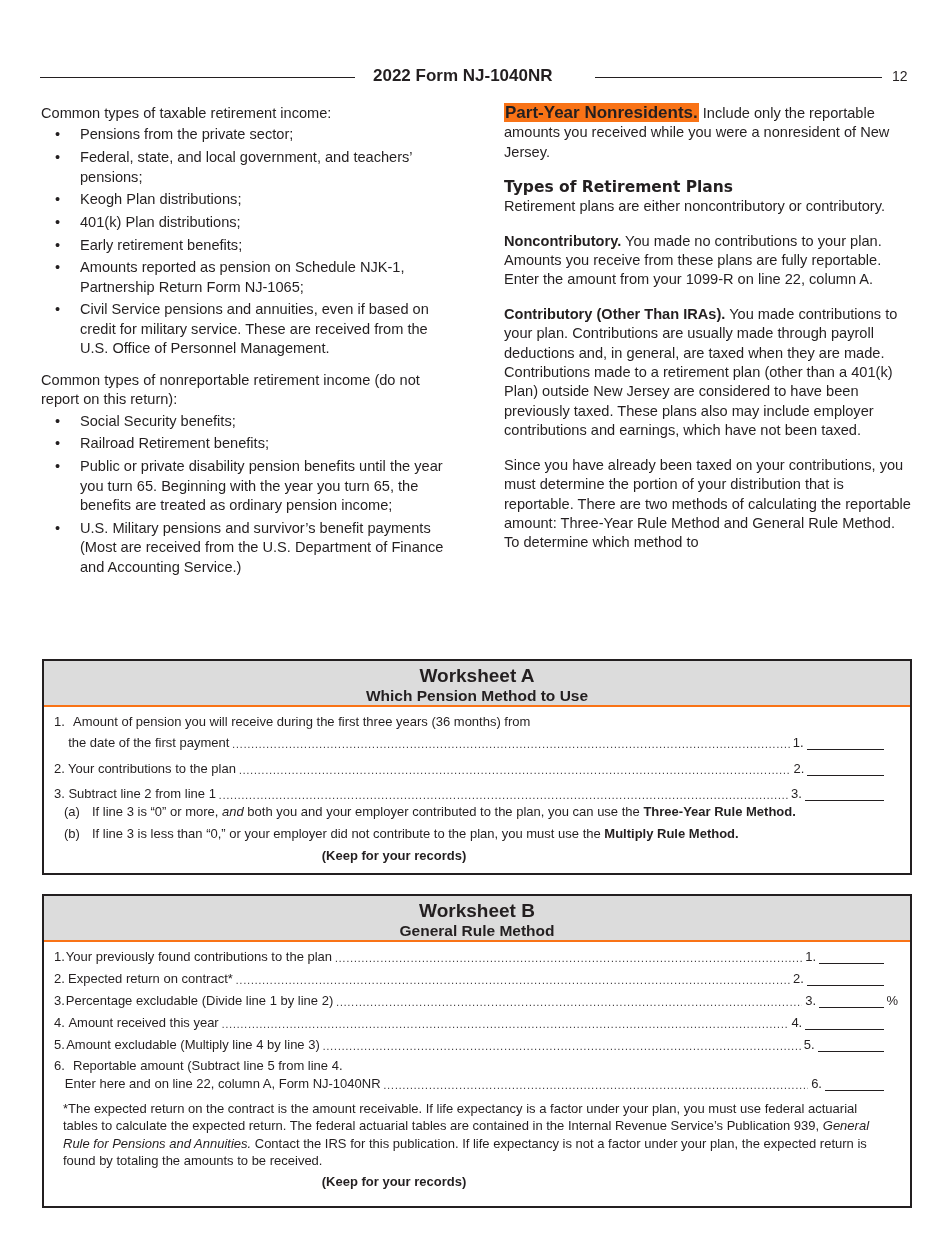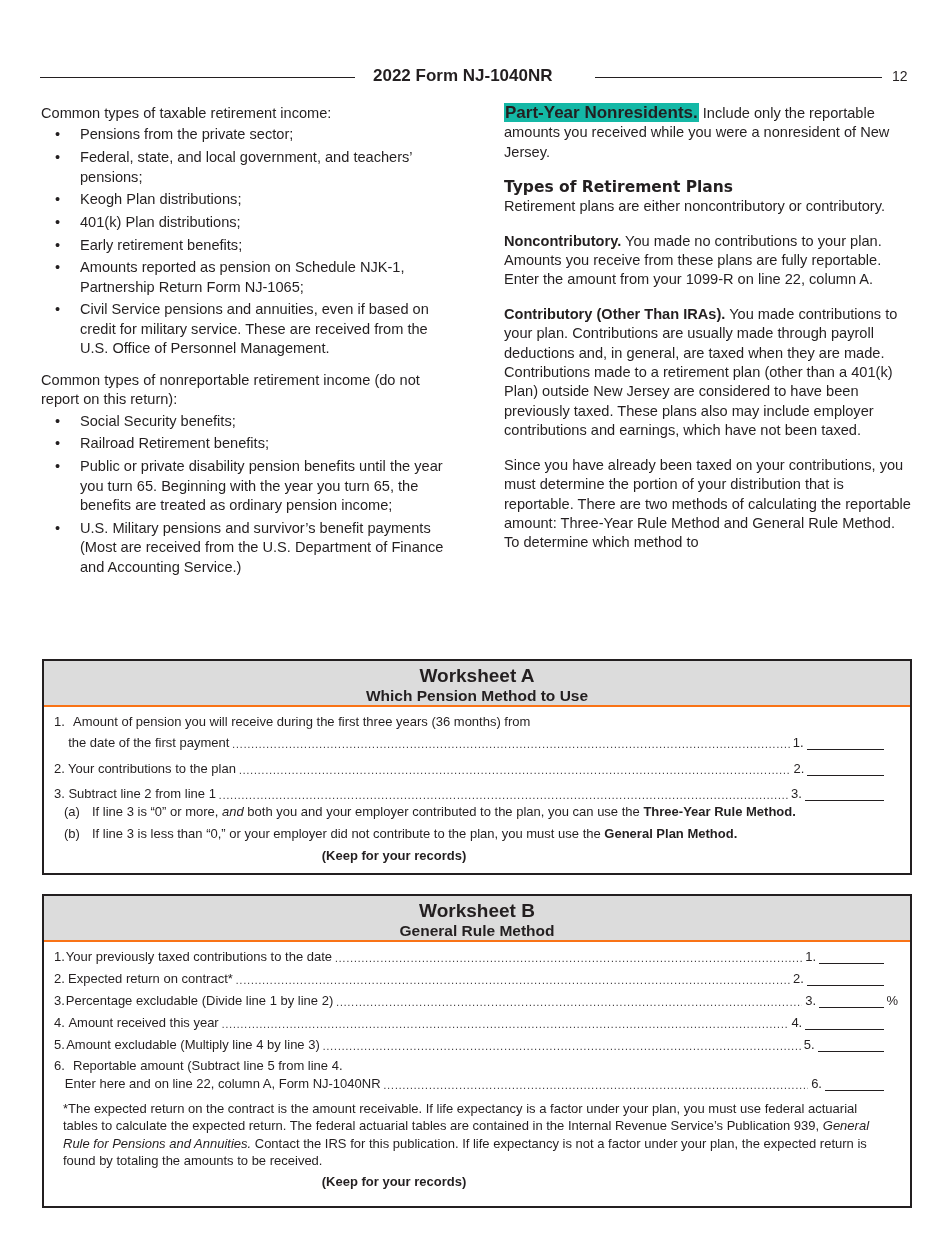--- a/index.html
+++ b/index.html
@@ -11,21 +11,21 @@
   .header .pagenum { position:absolute; left:852px; top:2px; font-size:14px; }
 
   .col { position:absolute; top:104px; font-size:14.6px; line-height:19.4px; }
   .col-left { left:41px; width:410px; }
   .col-right { left:504px; width:410px; }
   .col p { margin:0; }
   ul.bul { margin:2px 0 0 0; padding:0 0 0 39px; list-style:none; }
   ul.bul li { position:relative; margin-bottom:3.3px; }
   ul.bul li::before { content:"\2022"; position:absolute; left:-25px; top:0; }
   .gap { height:12px; }
-  .hl { background:#14b8a6; font-weight:bold; font-size:17px; padding:0 1px; }
+  .hl { background:#f97316; font-weight:bold; font-size:17px; padding:0 1px; }
   .sechead { font-family:"DejaVu Sans", sans-serif; font-weight:bold; font-size:15.5px; line-height:20px; }
   b { font-weight:bold; }
 
   .ws { position:absolute; left:42px; width:866px; border:2px solid #231f20; background:#fff; font-family:"Liberation Sans", sans-serif; }
   .ws-a { top:659px; height:212px; }
   .ws-b { top:894px; height:310px; }
   .ws .wshead { background:#dcdcdc; border-bottom:2px solid #f97316; text-align:center; height:44px; }
   .ws .wstitle { font-weight:bold; font-size:19px; padding-top:4px; line-height:21px; }
   .ws .wssub { font-weight:bold; font-size:15.5px; line-height:19px; }
   .ws .lines { position:relative; font-size:13px; }
@@ -113,35 +113,35 @@
       <span class="num">3.</span>
       <span class="txt">Subtract line 2 from line 1</span>
       <span class="dots">......................................................................................................................................................................................................</span>
       <span class="ref">3.</span>
       <span class="blank"></span>
     </div>
     <div class="sub" style="top:97px">
       <span class="lbl">(a)</span><span>If line 3 is “0” or more, </span><i>and</i><span> both you and your employer contributed to the plan, you can use the </span><b>Three-Year Rule Method.</b>
     </div>
     <div class="sub" style="top:119px">
-      <span class="lbl">(b)</span><span>If line 3 is less than “0,” or your employer did not contribute to the plan, you must use the </span><b>General Plan Method.</b>
+      <span class="lbl">(b)</span><span>If line 3 is less than “0,” or your employer did not contribute to the plan, you must use the </span><b>Multiply Rule Method.</b>
     </div>
     <div class="keep" style="top:141px">(Keep for your records)</div>
   </div>
 </div>
 
 <div class="ws ws-b">
   <div class="wshead">
     <div class="wstitle">Worksheet B</div>
     <div class="wssub">General Rule Method</div>
   </div>
   <div class="lines">
     <div class="line" style="top:6px">
       <span class="num">1.</span>
-      <span class="txt">Your previously taxed contributions to the date</span>
+      <span class="txt">Your previously found contributions to the plan</span>
       <span class="dots">......................................................................................................................................................................................................</span>
       <span class="ref">1.</span>
       <span class="blank"></span>
     </div>
     <div class="line" style="top:28px">
       <span class="num">2.</span>
       <span class="txt">Expected return on contract*</span>
       <span class="dots">......................................................................................................................................................................................................</span>
       <span class="ref">2.</span>
       <span class="blank"></span>

